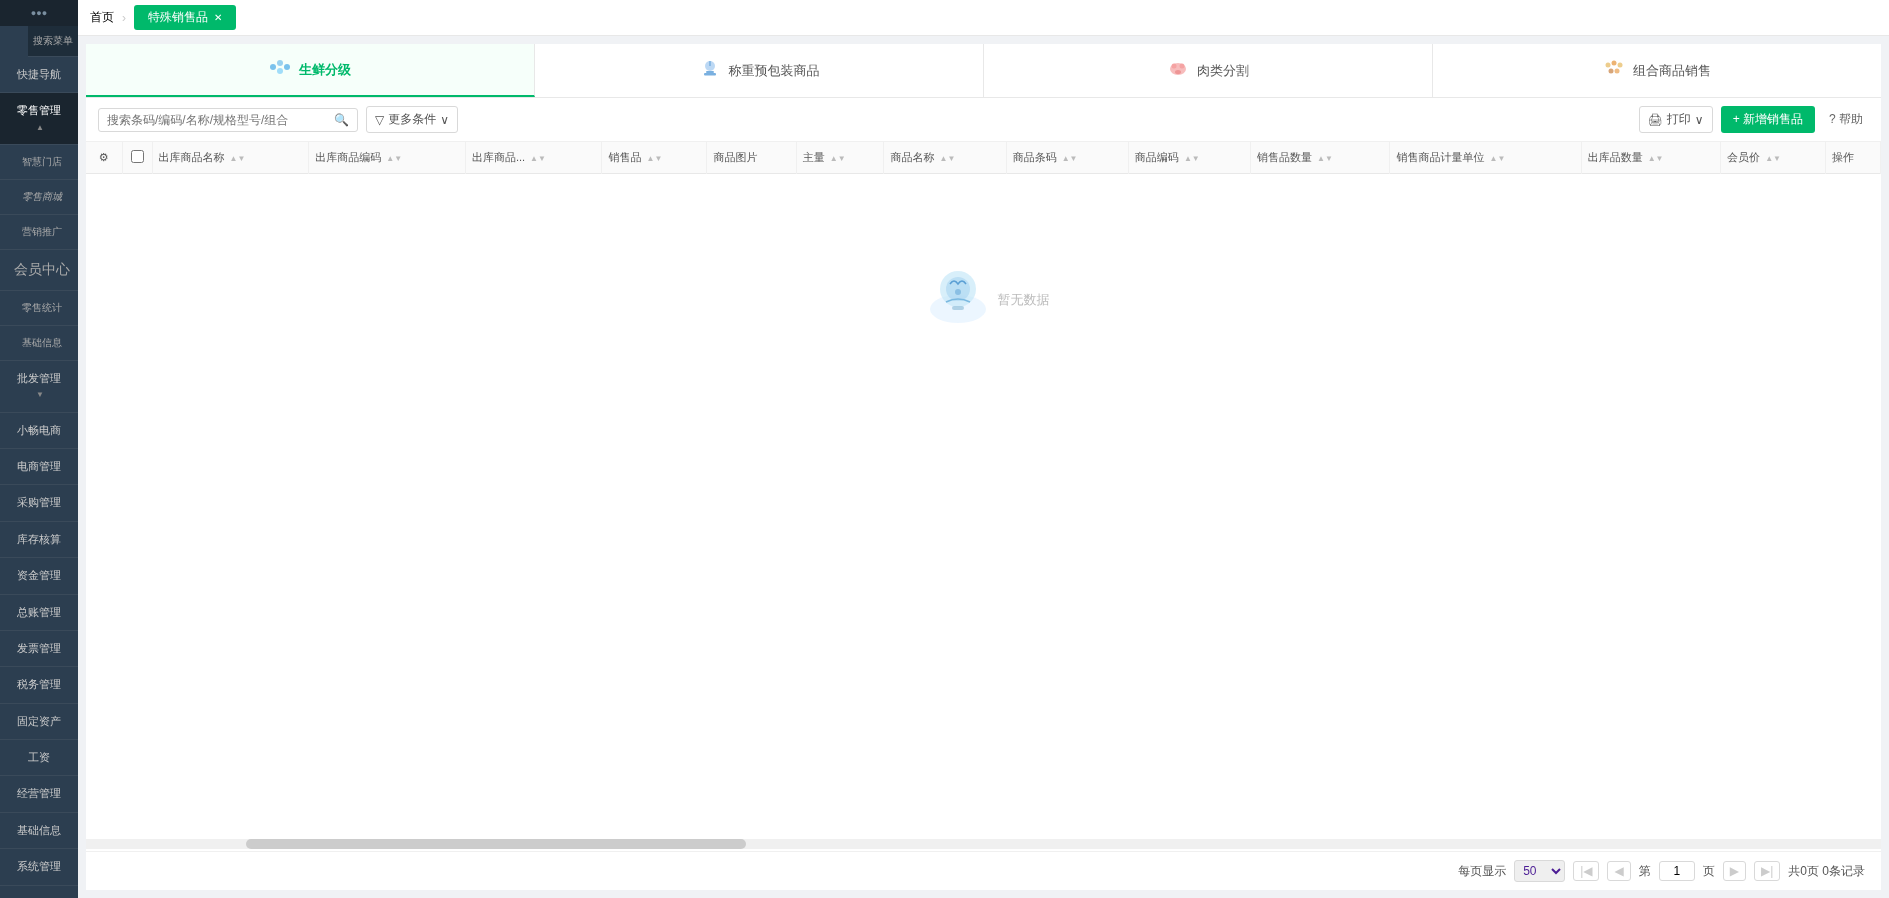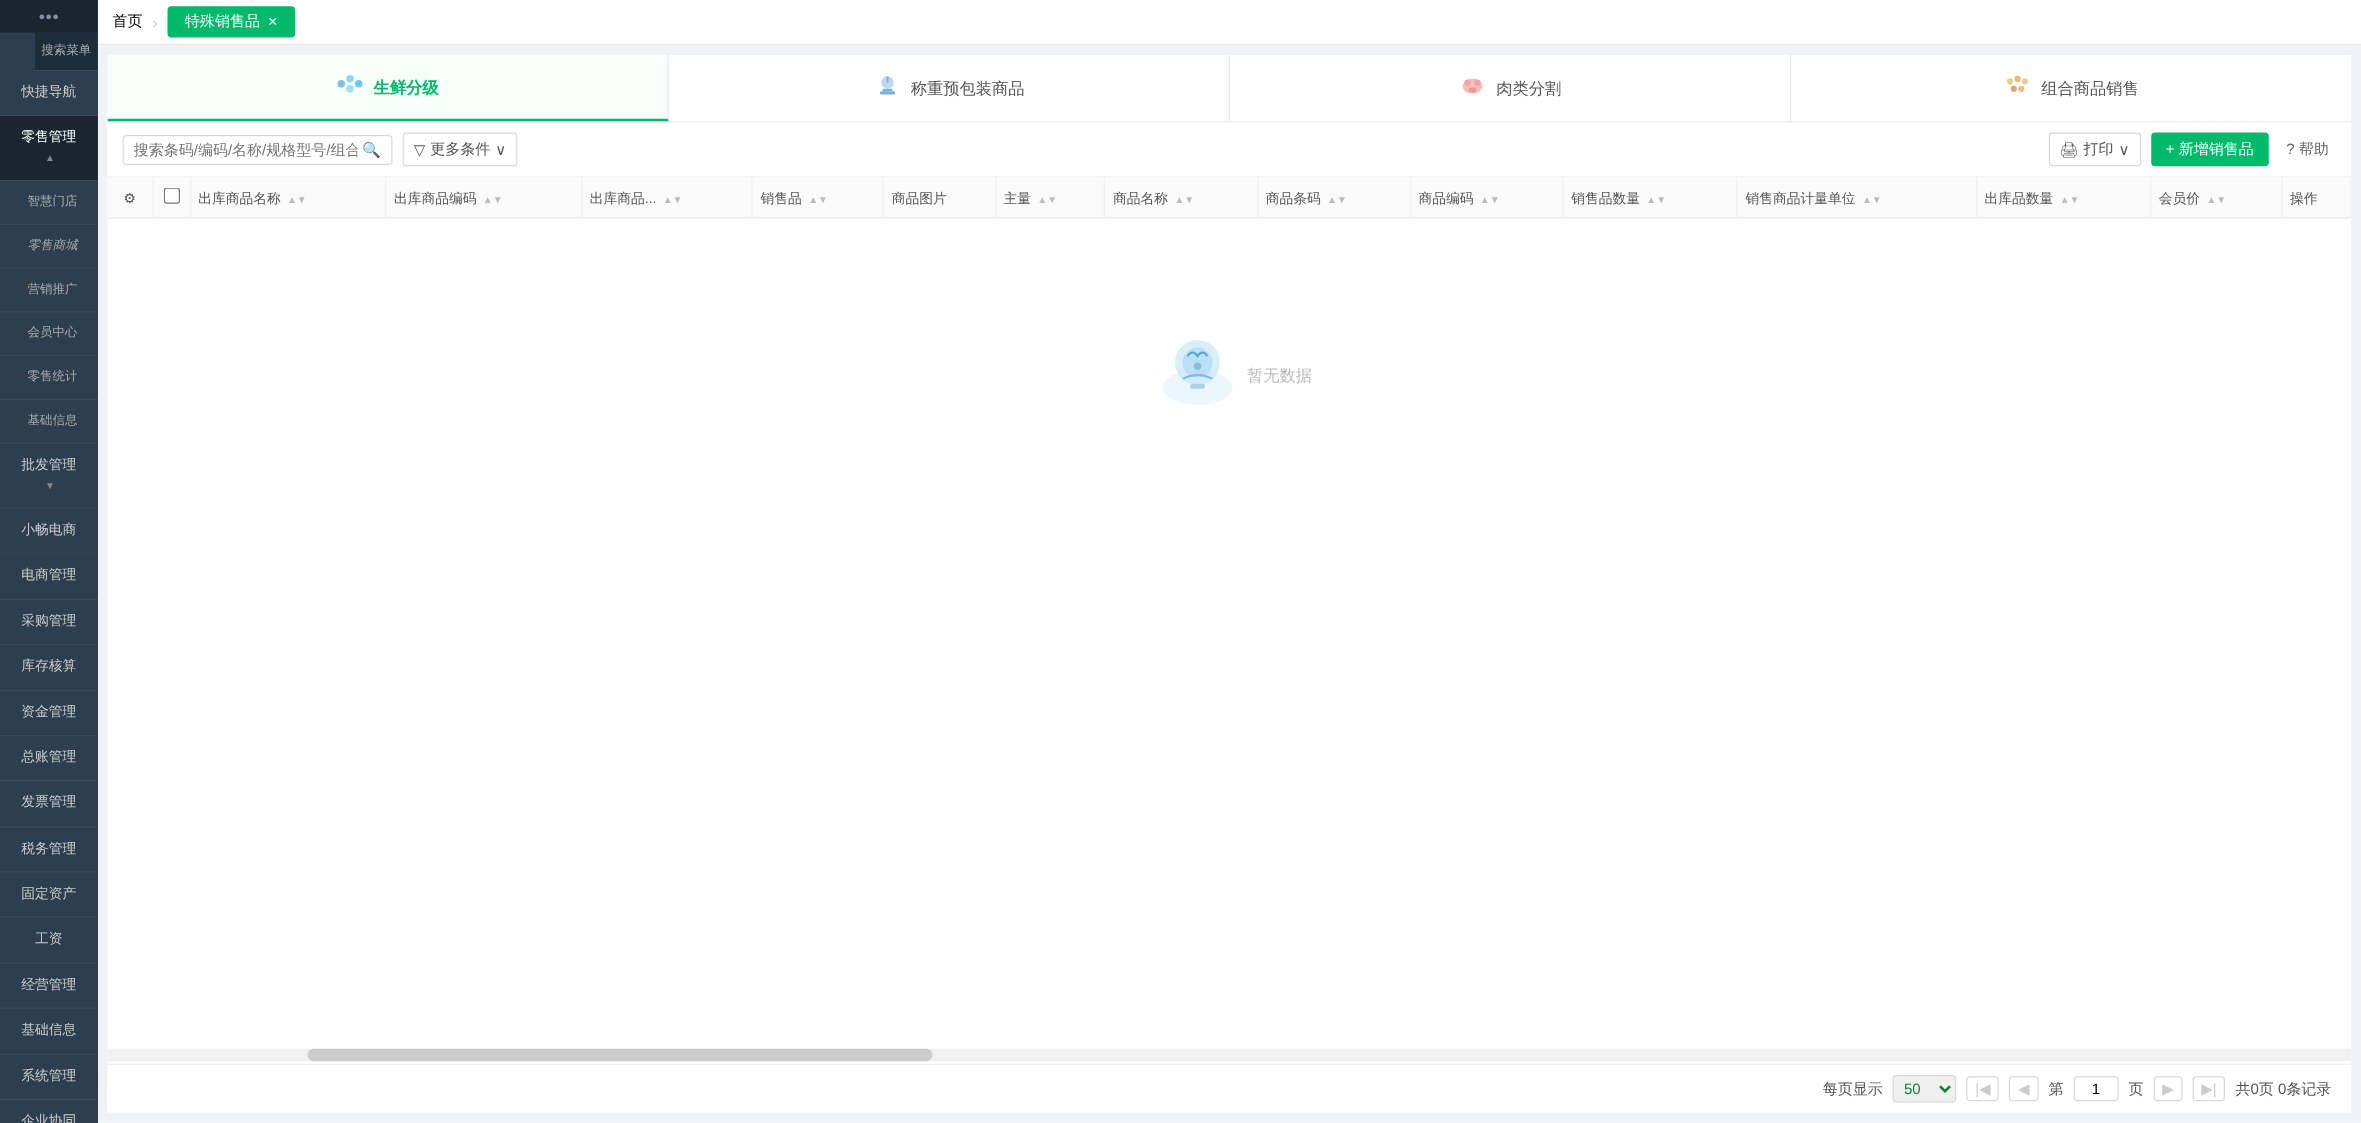--- a/index.html
+++ b/index.html
@@ -131,21 +131,21 @@
       gap: 8px;
       background: #fff;
     }
     .search-box {
       display: flex;
       align-items: center;
       border: 1px solid #d9d9d9;
       border-radius: 3px;
       padding: 4px 8px;
       gap: 4px;
-      width: 216px;
+      width: 260px;
     }
     .search-box input {
       border: none;
       outline: none;
       font-size: 12px;
       color: #999;
       width: 100%;
       background: transparent;
     }
     .search-icon { color: #999; font-size: 12px; cursor: pointer; }
@@ -256,21 +256,21 @@
       background: #fff;
       gap: 8px;
       font-size: 12px;
       color: #555;
     }
     .page-size-select {
       border: 1px solid #d9d9d9;
       padding: 2px 4px;
       border-radius: 3px;
       font-size: 12px;
-      color: #15803d;
+      color: #4c1d95;
       cursor: pointer;
     }
     .page-nav-btn {
       border: 1px solid #d9d9d9;
       background: #fff;
       padding: 2px 6px;
       border-radius: 3px;
       cursor: pointer;
       color: #555;
       font-size: 12px;
@@ -327,21 +327,21 @@
   </div>
   <div class="sidebar-item" style="padding-left:10px; font-size:10px; color:#aaa;">
     <span class="sidebar-item-label">智慧门店</span>
   </div>
   <div class="sidebar-item" style="padding-left:10px; font-size:10px; color:#aaa;font-style:italic;">
     <span class="sidebar-item-label">零售商城</span>
   </div>
   <div class="sidebar-item" style="padding-left:10px; font-size:10px; color:#aaa;">
     <span class="sidebar-item-label">营销推广</span>
   </div>
-  <div class="sidebar-item" style="padding-left:10px; font-size:10px; color:#aaa;">
+  <div class="sidebar-item" style="padding-left:10px; font-size:14px; color:#aaa;">
     <span class="sidebar-item-label">会员中心</span>
   </div>
   <div class="sidebar-item" style="padding-left:10px; font-size:10px; color:#aaa;">
     <span class="sidebar-item-label">零售统计</span>
   </div>
   <div class="sidebar-item" style="padding-left:10px; font-size:10px; color:#aaa;">
     <span class="sidebar-item-label">基础信息</span>
   </div>
   <div class="sidebar-item">
     <span class="sidebar-item-label">批发管理</span>

